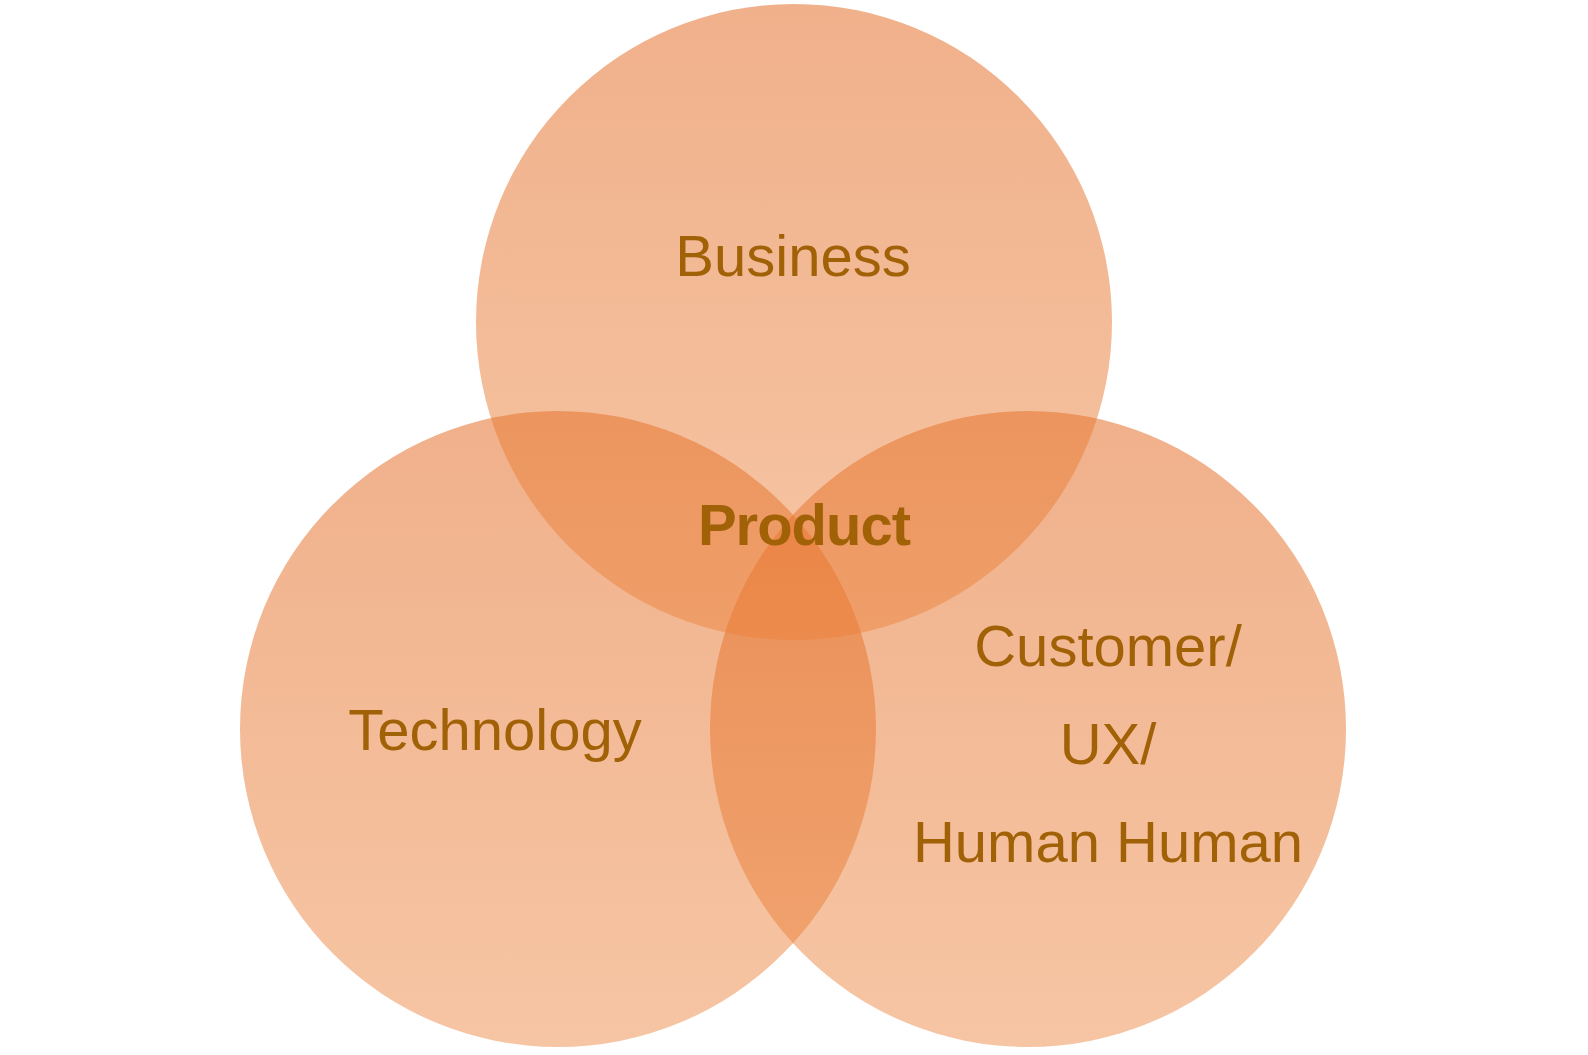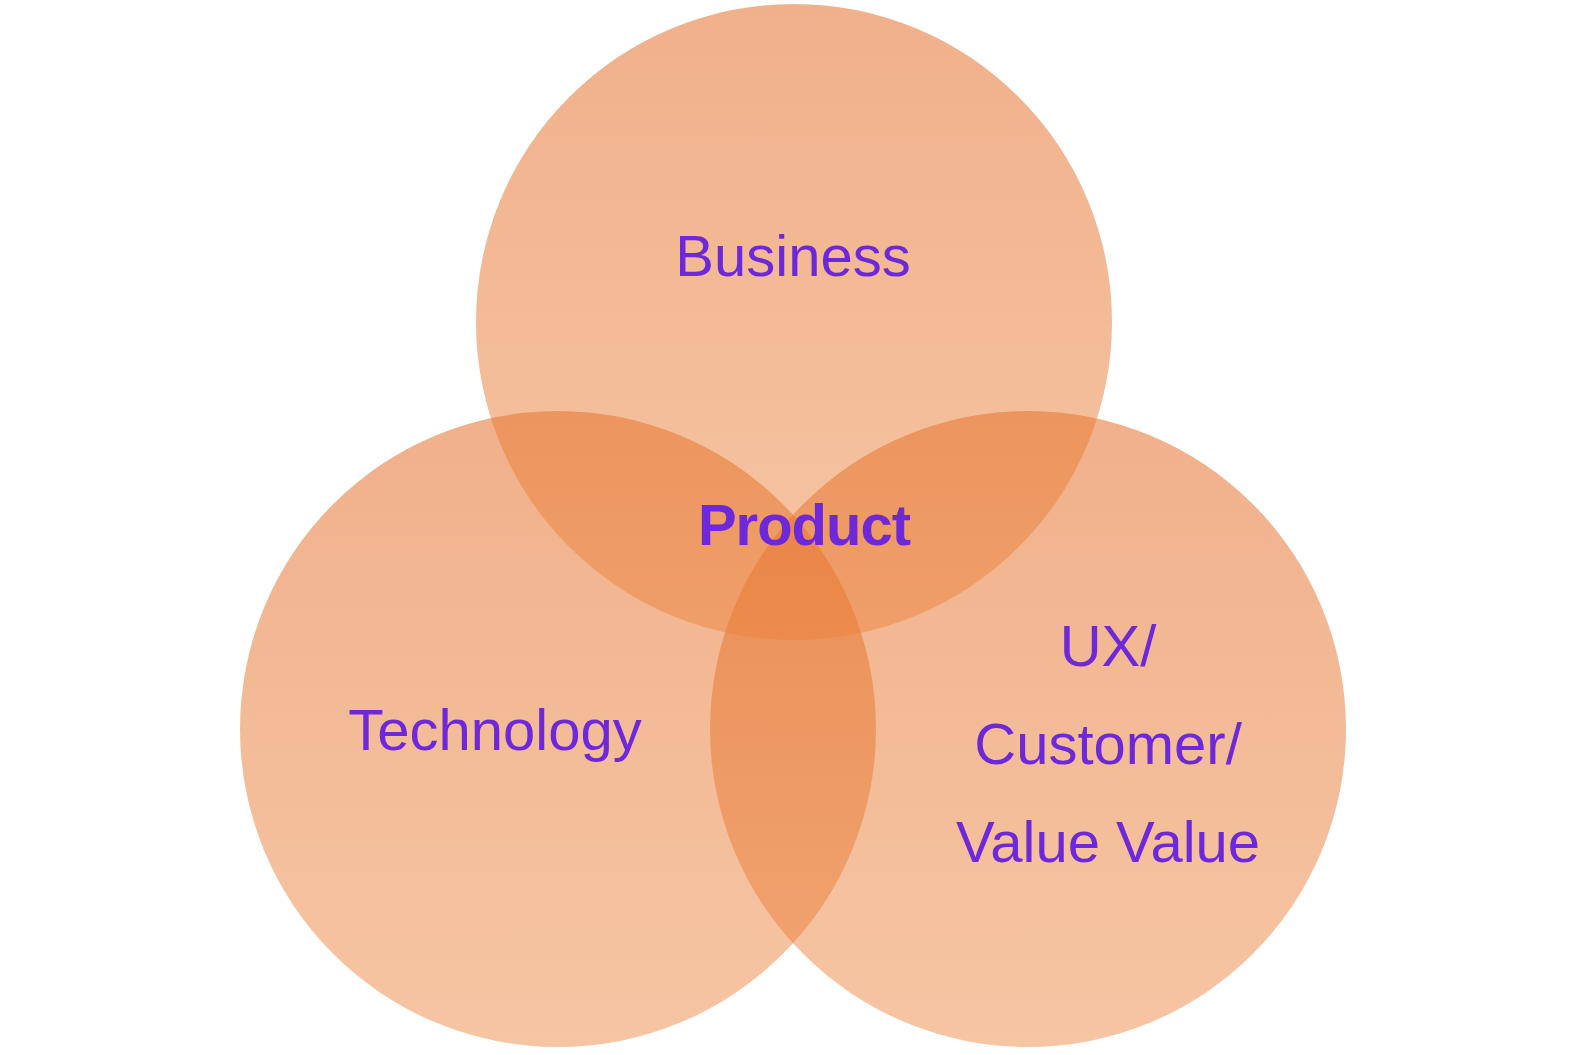--- a/index.html
+++ b/index.html
@@ -18,21 +18,21 @@
   .venn-svg {
     position: absolute;
     left: 0;
     top: 0;
     display: block;
   }
   .label {
     position: absolute;
     transform: translate(-50%, -50%);
     text-align: center;
-    color: #6d28d9;
+    color: #a16207;
     font-size: 58px;
     line-height: 72px;
     white-space: nowrap;
     letter-spacing: 0px;
   }
   .label .line {
     display: block;
     white-space: nowrap;
     margin-left: 24px;
   }
@@ -76,18 +76,18 @@
 
   <div class="label label-business">Business</div>
 
   <div class="label label-center">
     <span class="line">Product</span>
   </div>
 
   <div class="label label-technology">Technology</div>
 
   <div class="label label-ux">
+    <span class="line">Customer/</span>
     <span class="line">UX/</span>
-    <span class="line">Customer/</span>
-    <span class="line">Value Value</span>
+    <span class="line">Human Human</span>
   </div>
 
 </div>
 
 </body></html>

